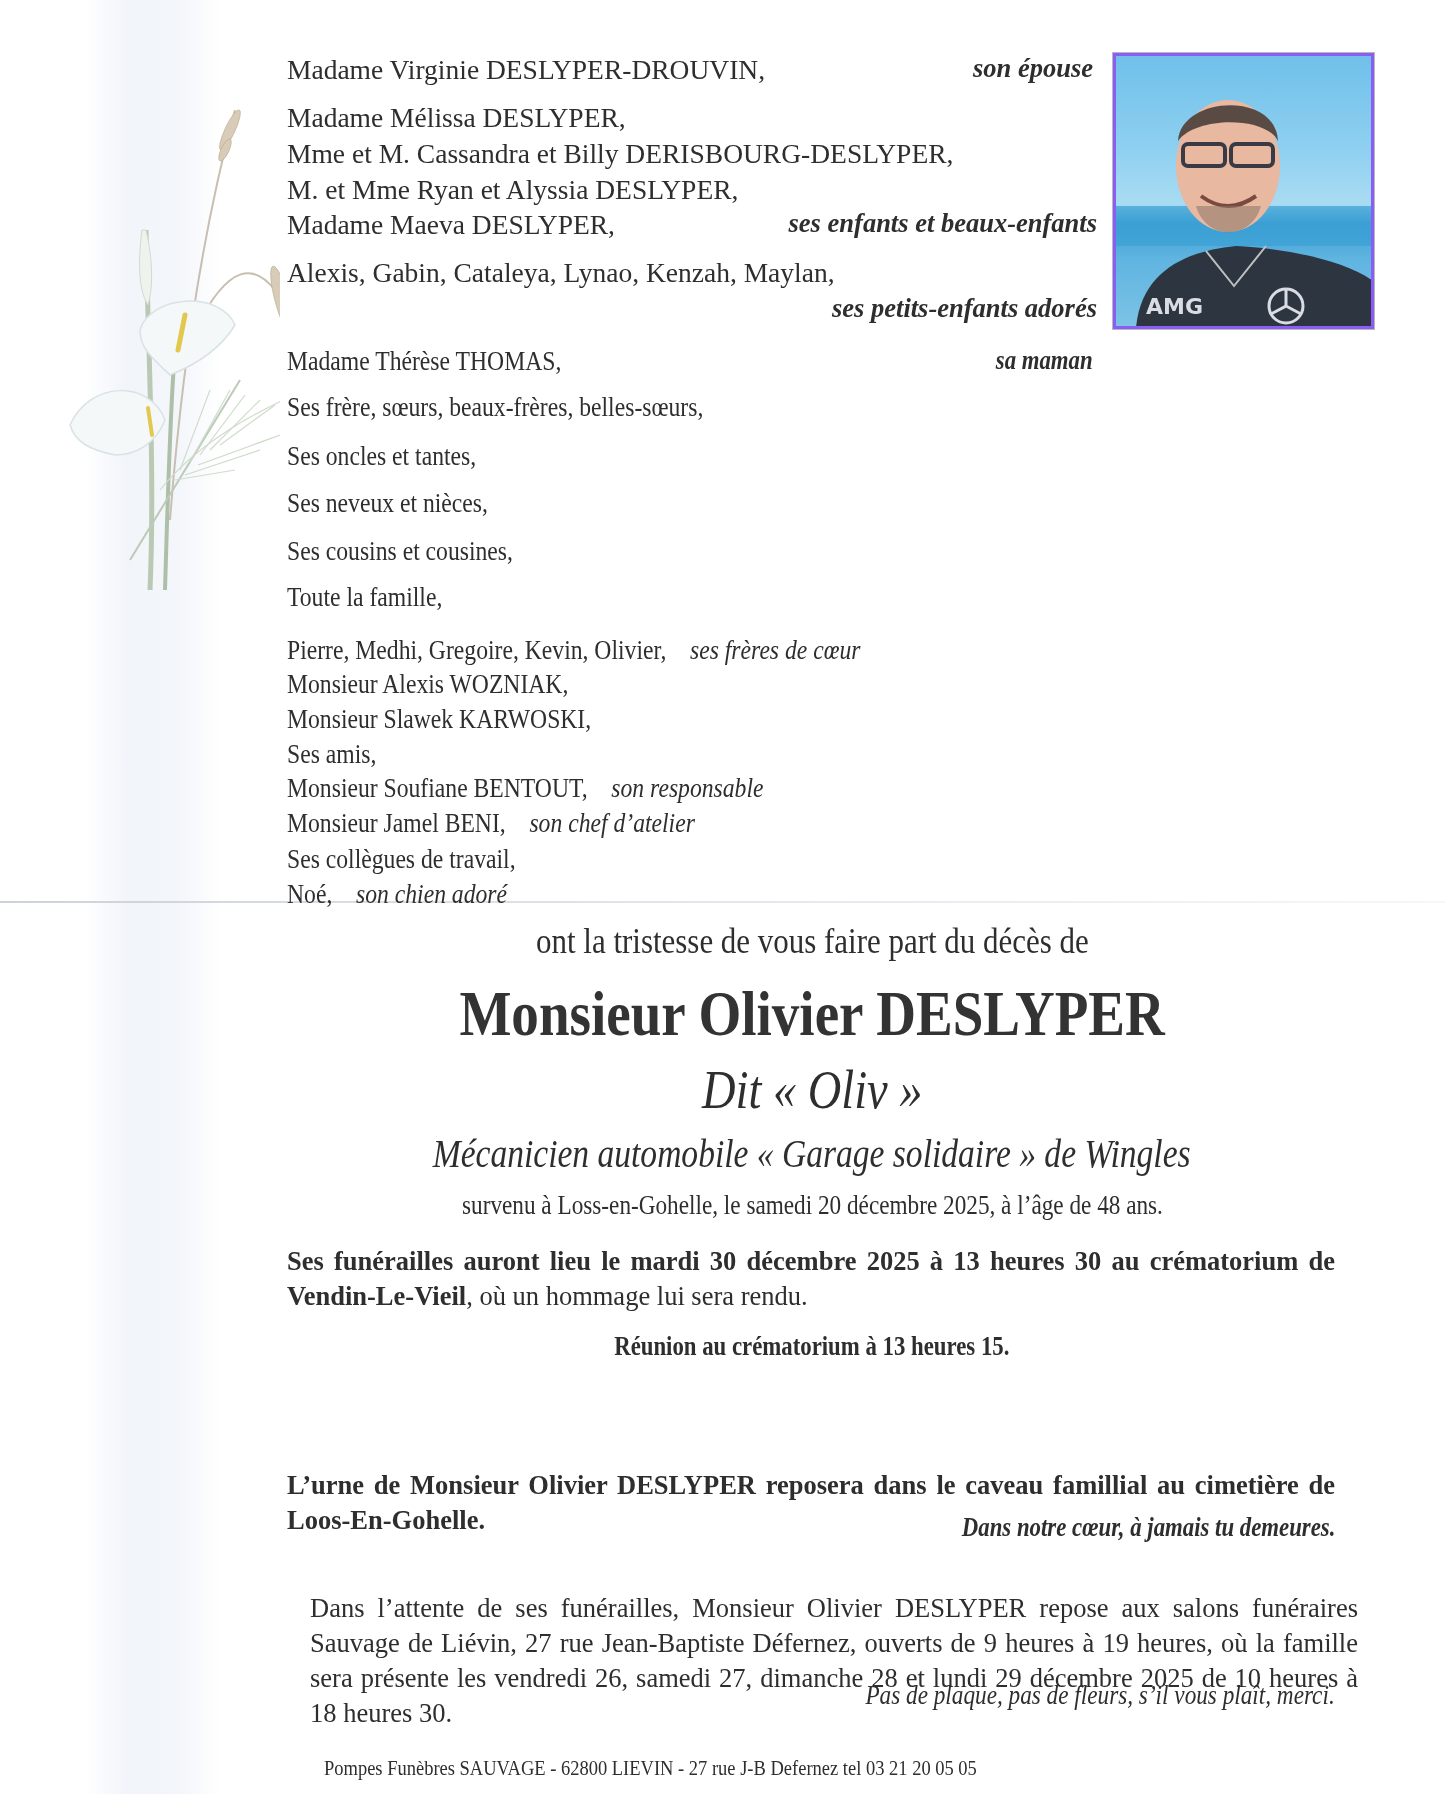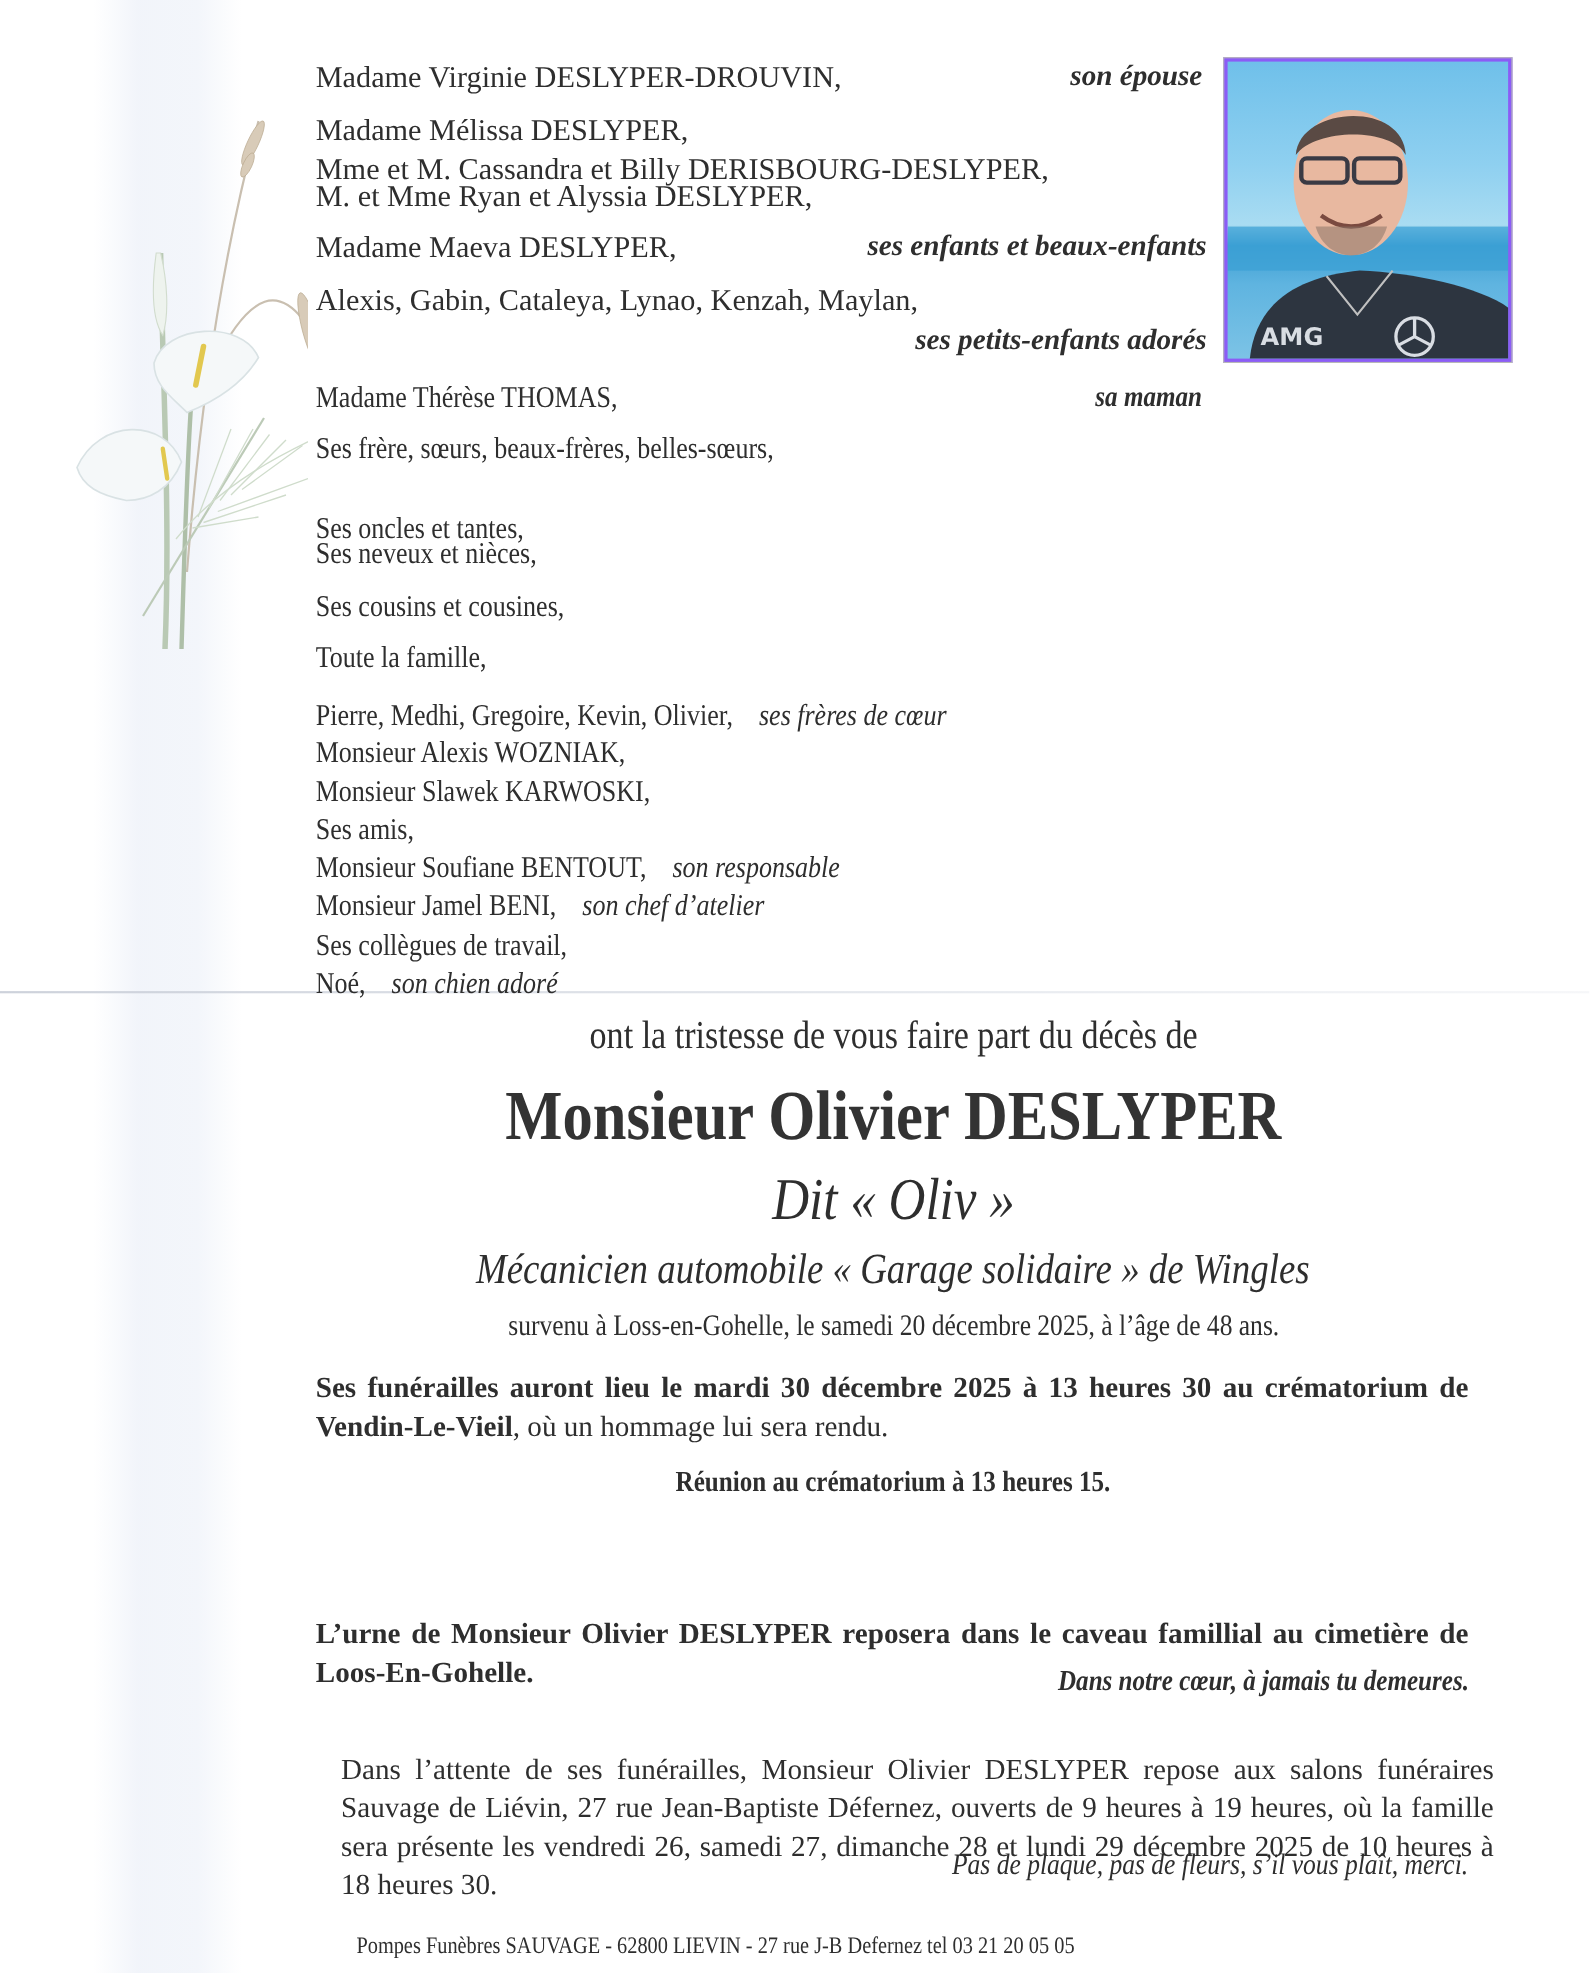--- a/index.html
+++ b/index.html
@@ -100,32 +100,32 @@
       <path d="M170 233 L 170 250 L 155 258 M170 250 L 185 258" stroke="#d9dde3" stroke-width="3" fill="none"></path>
     </svg>
   </div>
 </div>
 
 <div class="line top" style="top:56px">Madame Virginie DESLYPER-DROUVIN,</div>
 <div class="lbl" style="top:55px; right:352px">son épouse</div>
 
 <div class="line top" style="top:104px">Madame Mélissa DESLYPER,</div>
 <div class="line top" style="top:140px">Mme et M. Cassandra et Billy DERISBOURG-DESLYPER,</div>
-<div class="line top" style="top:164px">M. et Mme Ryan et Alyssia DESLYPER,</div>
+<div class="line top" style="top:176px">M. et Mme Ryan et Alyssia DESLYPER,</div>
 <div class="line top" style="top:211px">Madame Maeva DESLYPER,</div>
 <div class="lbl" style="top:210px; right:348px">ses enfants et beaux-enfants</div>
 
 <div class="line top" style="top:259px">Alexis, Gabin, Cataleya, Lynao, Kenzah, Maylan,</div>
 <div class="lbl" style="top:295px; right:348px">ses petits-enfants adorés</div>
 
 <div class="line mid" style="top:347px"><span class="cond">Madame Thérèse THOMAS,</span></div>
 <div class="lbl" style="top:347px; right:352px"><span class="cond-r">sa maman</span></div>
 
 <div class="line mid" style="top:393px"><span class="cond">Ses frère, sœurs, beaux-frères, belles-sœurs,</span></div>
-<div class="line mid" style="top:466px"><span class="cond">Ses oncles et tantes,</span></div>
+<div class="line mid" style="top:442px"><span class="cond">Ses oncles et tantes,</span></div>
 <div class="line mid" style="top:489px"><span class="cond">Ses neveux et nièces,</span></div>
 <div class="line mid" style="top:537px"><span class="cond">Ses cousins et cousines,</span></div>
 <div class="line mid" style="top:583px"><span class="cond">Toute la famille,</span></div>
 
 <div class="line mid" style="top:636px">
   <span class="cond"><span>Pierre, Medhi, Gregoire, Kevin, Olivier,</span>&nbsp;&nbsp;&nbsp;&nbsp;<i>ses frères de cœur</i></span>
 </div>
 <div class="line mid" style="top:670px"><span class="cond">Monsieur Alexis WOZNIAK,</span></div>
 <div class="line mid" style="top:705px"><span class="cond">Monsieur Slawek KARWOSKI,</span></div>
 <div class="line mid" style="top:740px"><span class="cond">Ses amis,</span></div>

